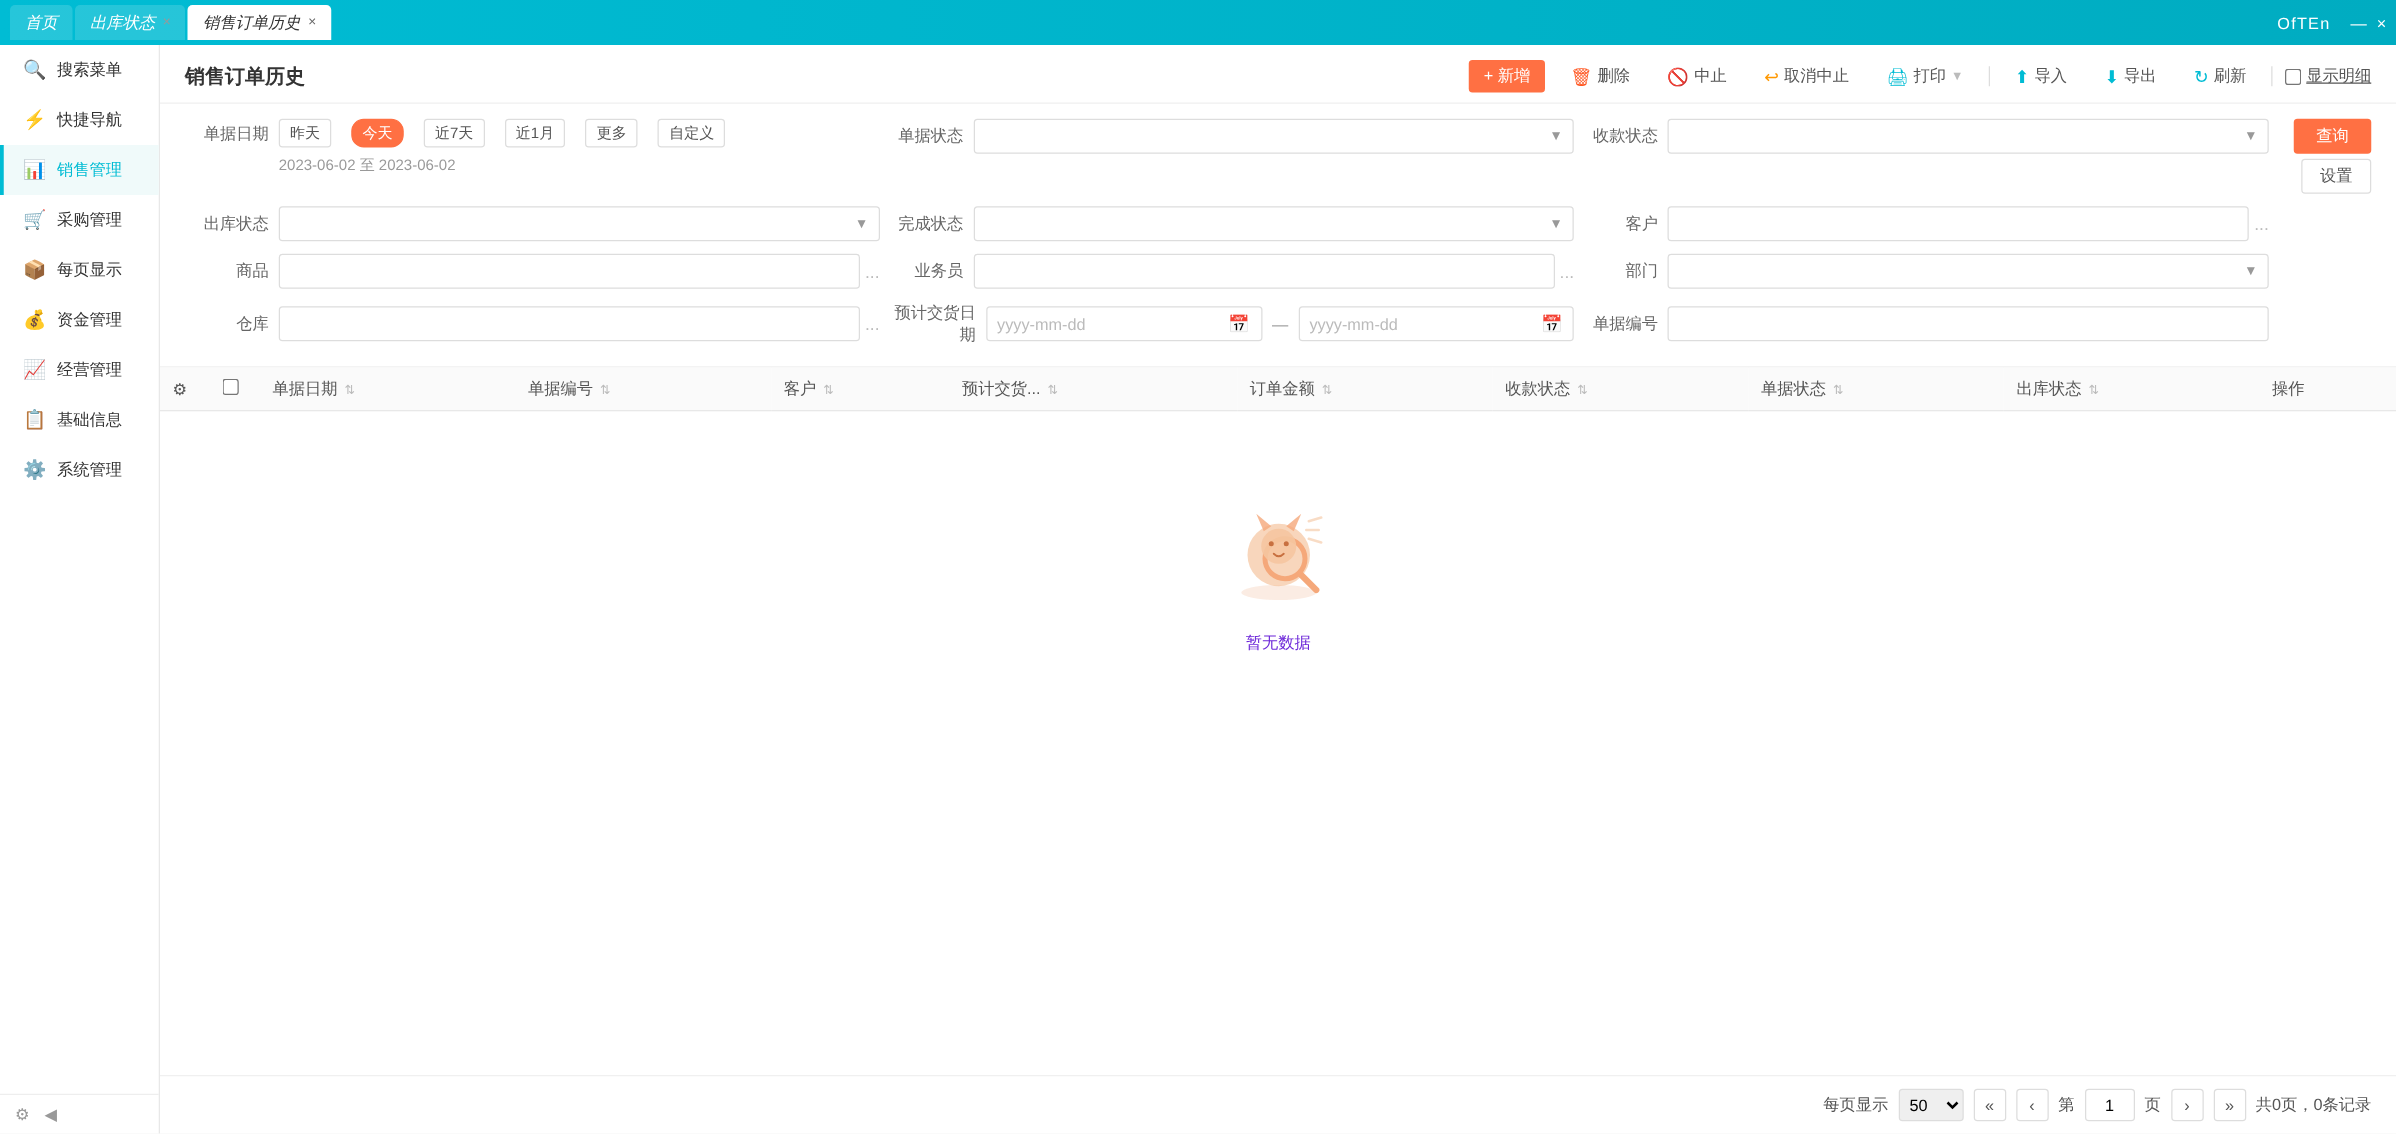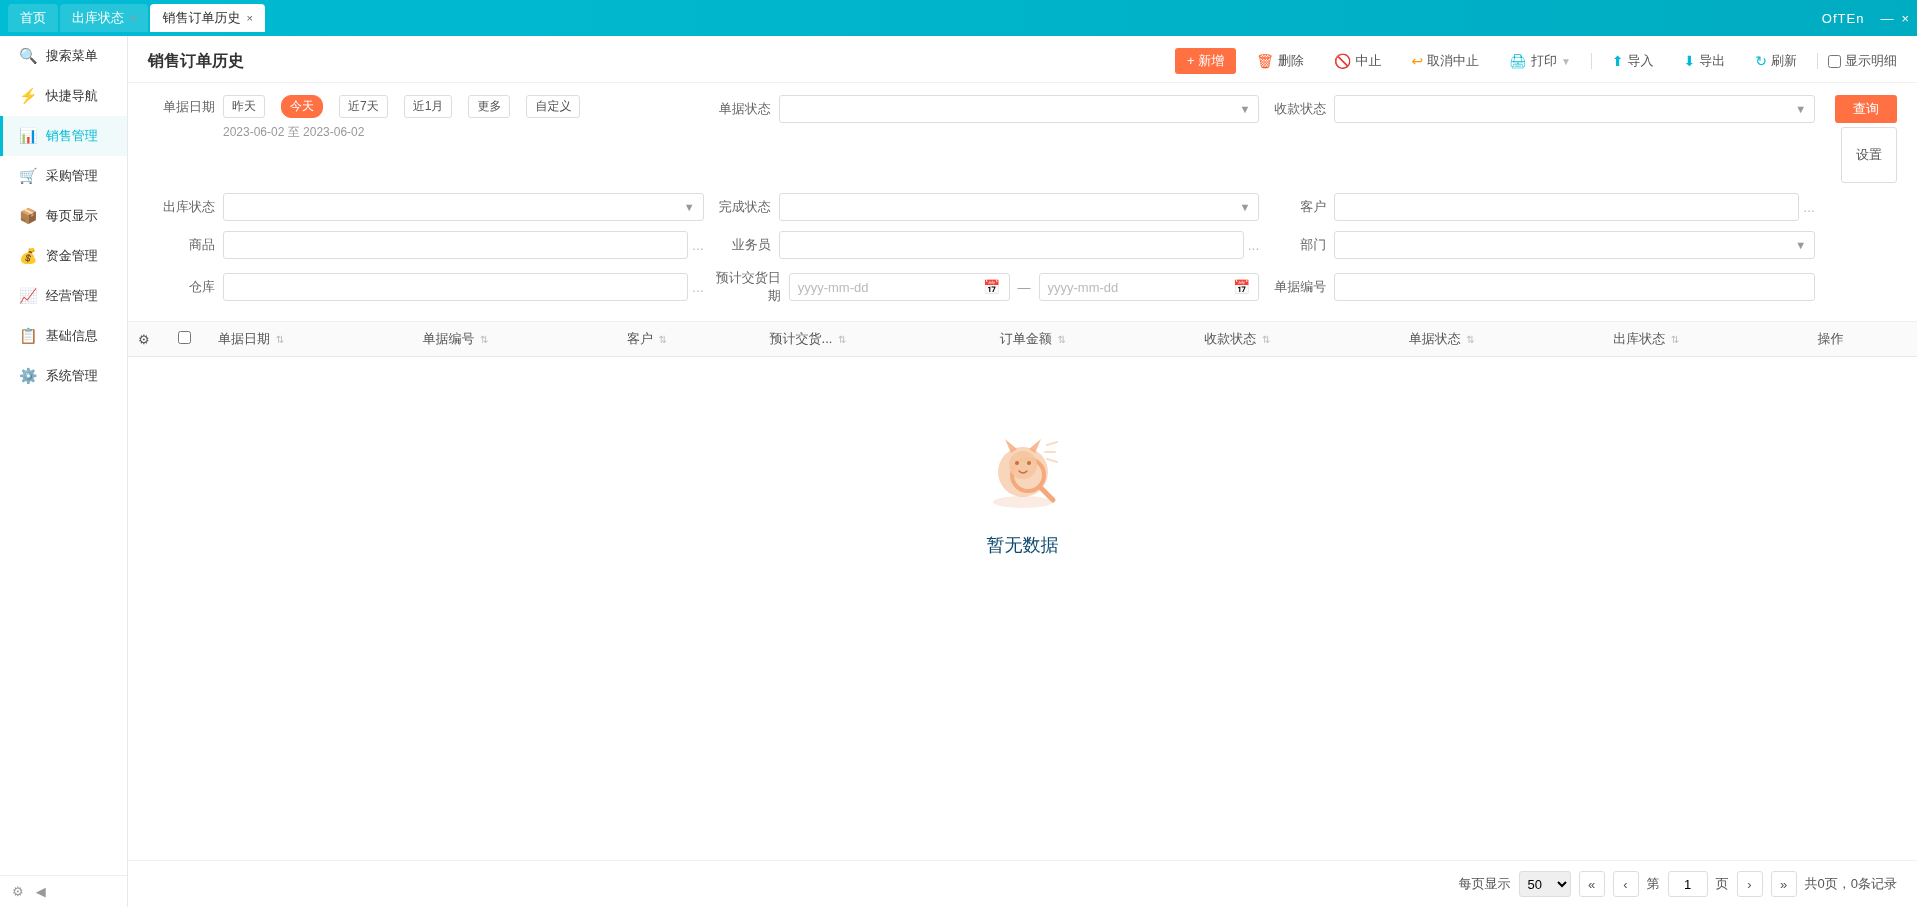--- a/index.html
+++ b/index.html
@@ -12,20 +12,21 @@
       display: flex;
       align-items: center;
       padding: 0 8px;
       flex-shrink: 0;
     }
     .topbar-tabs {
       display: flex;
       align-items: center;
       flex: 1;
       gap: 2px;
+      font-style: italic;
     }
     .topbar-tab {
       height: 28px;
       padding: 0 12px;
       border-radius: 4px 4px 0 0;
       display: flex;
       align-items: center;
       gap: 6px;
       cursor: pointer;
       color: #fff;
@@ -156,20 +157,21 @@
       cursor: pointer;
       font-size: 13px;
     }
     .toolbar-divider { width: 1px; height: 16px; background: #ddd; }
     .display-toggle {
       display: flex;
       align-items: center;
       gap: 4px;
       font-size: 12px;
       color: #555;
+      text-decoration: underline;
     }
     .display-toggle input { cursor: pointer; }
 
     
     .filter-area {
       padding: 12px 20px;
       border-bottom: 1px solid #f0f0f0;
       flex-shrink: 0;
     }
     .filter-label {
@@ -251,21 +253,21 @@
       background: #ff7043;
       color: #fff;
       border: none;
       border-radius: 3px;
       cursor: pointer;
       font-size: 13px;
       display: block;
       margin-bottom: 4px;
     }
     .settings-btn {
-      padding: 18px 14px;
+      padding: 4px 14px;
       background: #fff;
       color: #555;
       border: 1px solid #ddd;
       border-radius: 3px;
       cursor: pointer;
       font-size: 13px;
       display: block;
     }
     .query-col {
       display: flex;
@@ -310,22 +312,22 @@
       justify-content: center;
       padding: 60px 0;
       flex: 1;
     }
     .empty-icon {
       width: 100px;
       height: 100px;
       margin-bottom: 16px;
     }
     .empty-text {
-      color: #0c4a6e;
-      font-size: 18px;
+      color: #6d28d9;
+      font-size: 13px;
     }
 
     
     .pagination-bar {
       display: flex;
       align-items: center;
       justify-content: flex-end;
       padding: 10px 20px;
       border-top: 1px solid #f0f0f0;
       gap: 8px;

